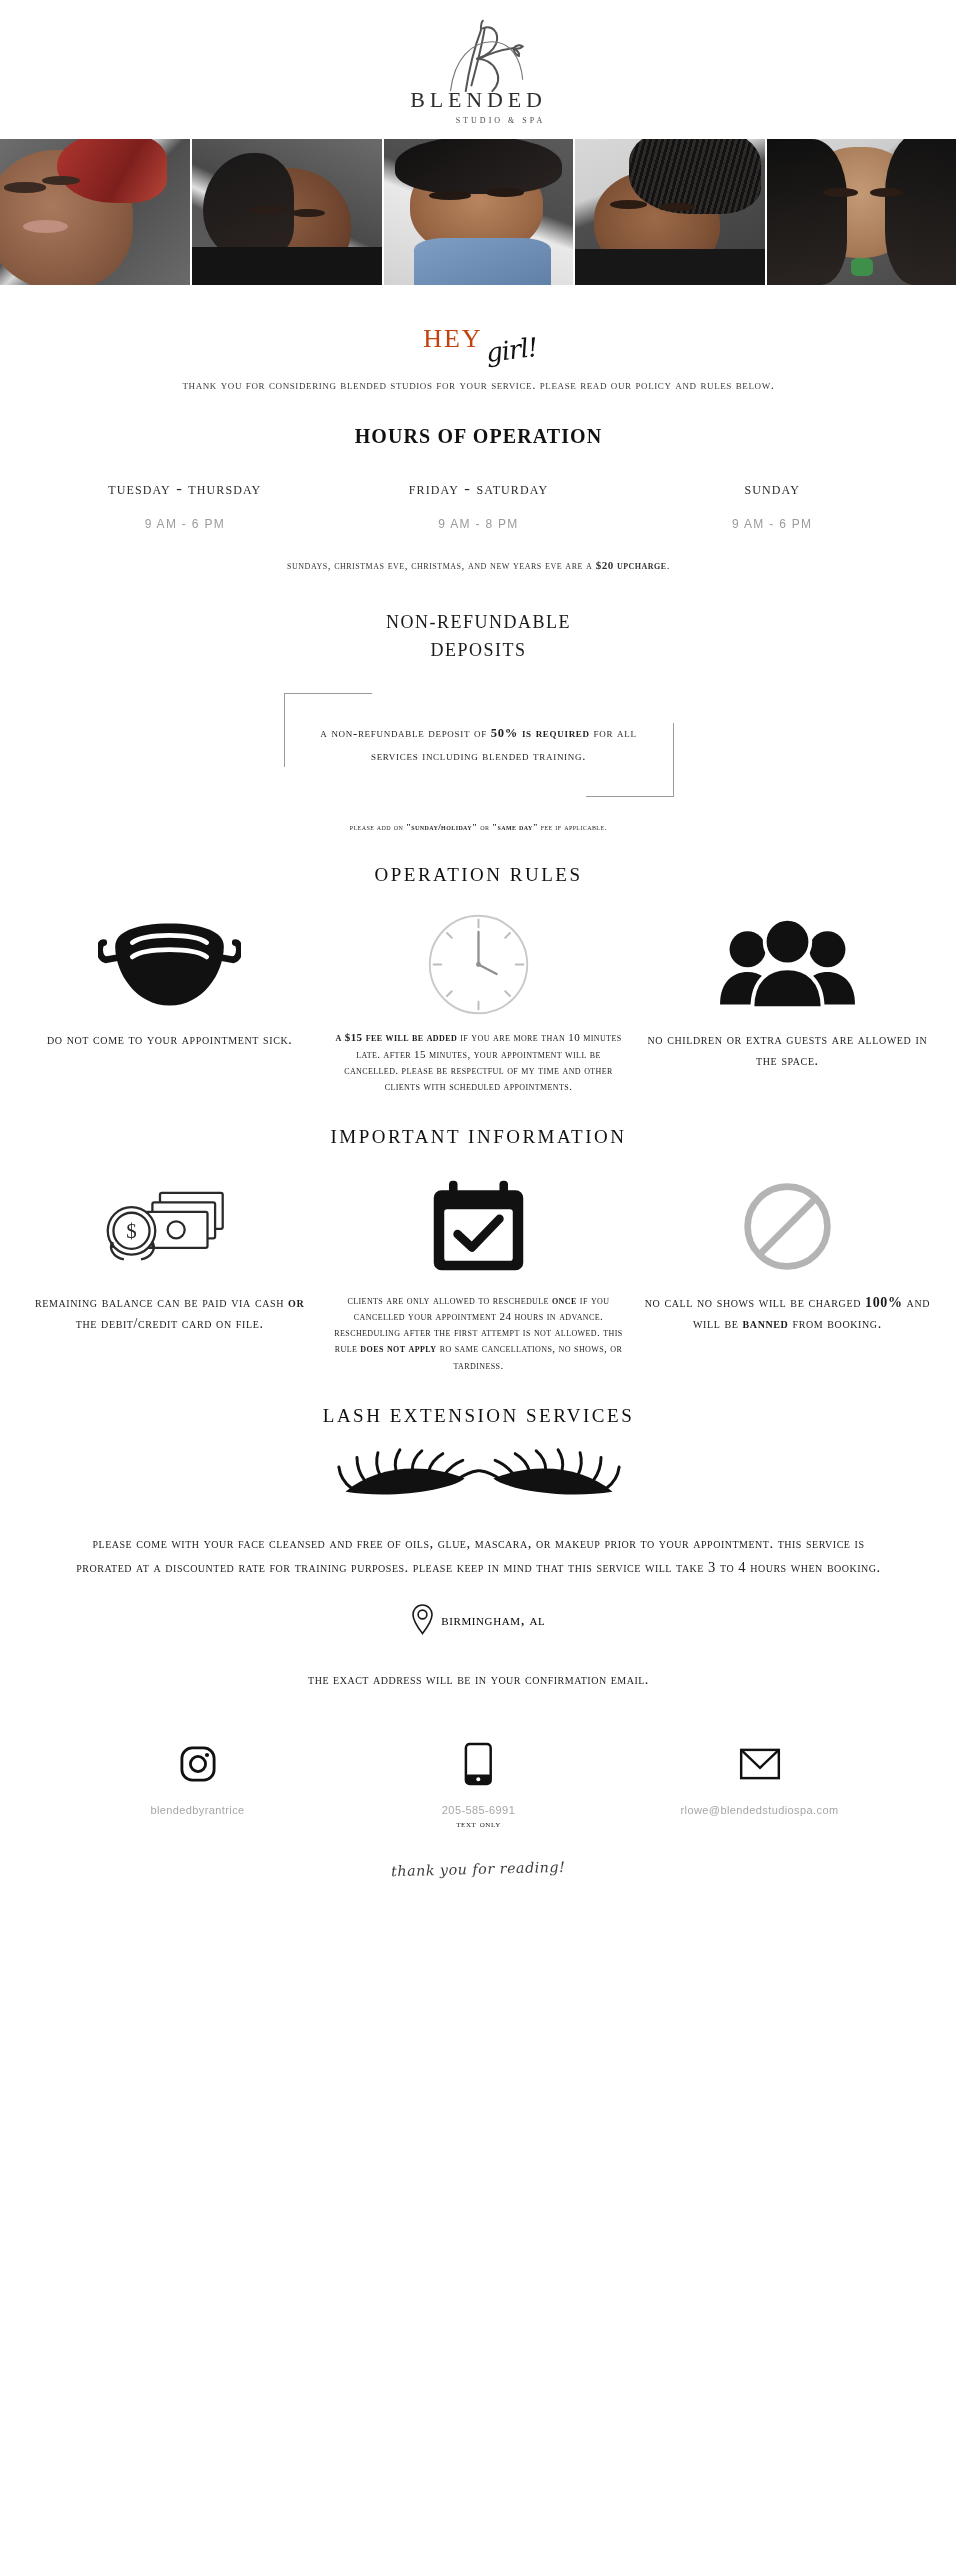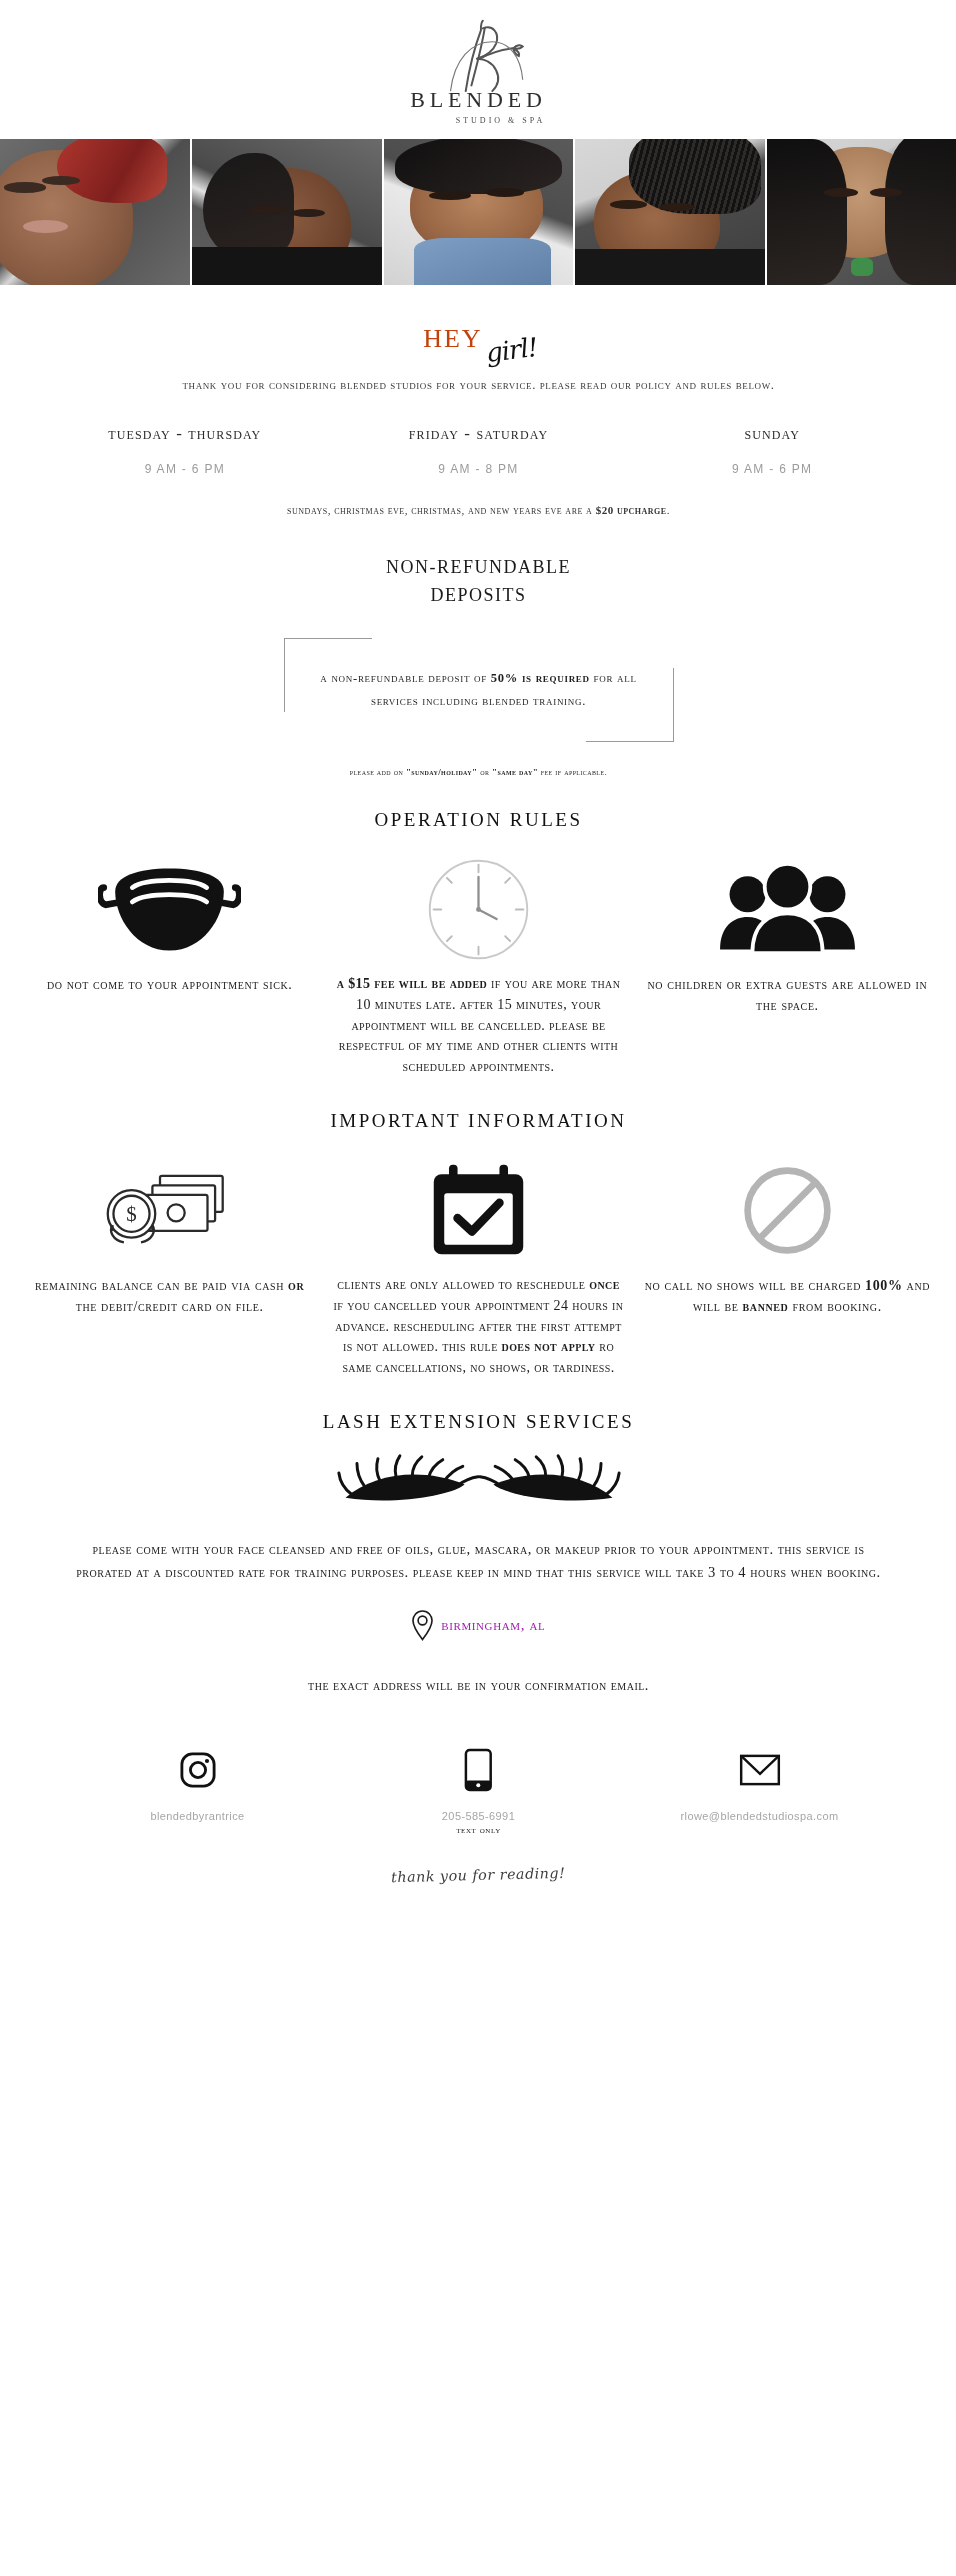--- a/index.html
+++ b/index.html
@@ -206,21 +206,21 @@
     justify-content: center;
   }
   .icon-cap {
     font-family: "Liberation Serif", serif;
     font-variant: small-caps;
     text-transform: lowercase;
     color: #1c1c1c;
     margin-top: 11.4px;
   }
   .icon-cap.big { font-size: 14px; line-height: 1.5; letter-spacing: 0.6px; }
-  .icon-cap.small { font-size: 14px; line-height: 1.48; letter-spacing: 0.4px; }
+  .icon-cap.small { font-size: 11px; line-height: 1.48; letter-spacing: 0.4px; }
   .icon-cap b { font-weight: 700; }
 
   
   .lash-art { text-align: center; margin-top: 17px; }
   .lash-copy {
     text-align: center;
     font-family: "Liberation Serif", serif;
     font-size: 14.6px;
     font-variant: small-caps;
     text-transform: lowercase;
@@ -236,21 +236,21 @@
     justify-content: center;
     gap: 8.6px;
     margin-top: 25px;
   }
   .loc-text {
     font-family: "Liberation Serif", serif;
     font-size: 15.2px;
     font-variant: small-caps;
     text-transform: lowercase;
     letter-spacing: 0.6px;
-    color: #a21caf;
+    color: #000000;
   }
   .addr-note {
     text-align: center;
     font-family: "Liberation Serif", serif;
     font-size: 14.3px;
     font-variant: small-caps;
     text-transform: lowercase;
     letter-spacing: 0.5px;
     color: #1c1c1c;
     margin-top: 36px;
@@ -363,20 +363,21 @@
     </div>
 
   </div>
 
   <div class="hey-wrap">
     <span class="hey">HEY</span><span class="girl">girl!</span>
   </div>
 
   <div class="lede">Thank you for considering Blended Studios for your service. Please read our policy and rules below.</div>
 
+  <h2 class="section">HOURS OF OPERATION</h2>
 
   <div class="hours">
     <div class="hours-col">
       <div class="hours-day">Tuesday - Thursday</div>
       <div class="hours-time">9 AM - 6 PM</div>
     </div>
     <div class="hours-col">
       <div class="hours-day">Friday - Saturday</div>
       <div class="hours-time">9 AM - 8 PM</div>
     </div>

